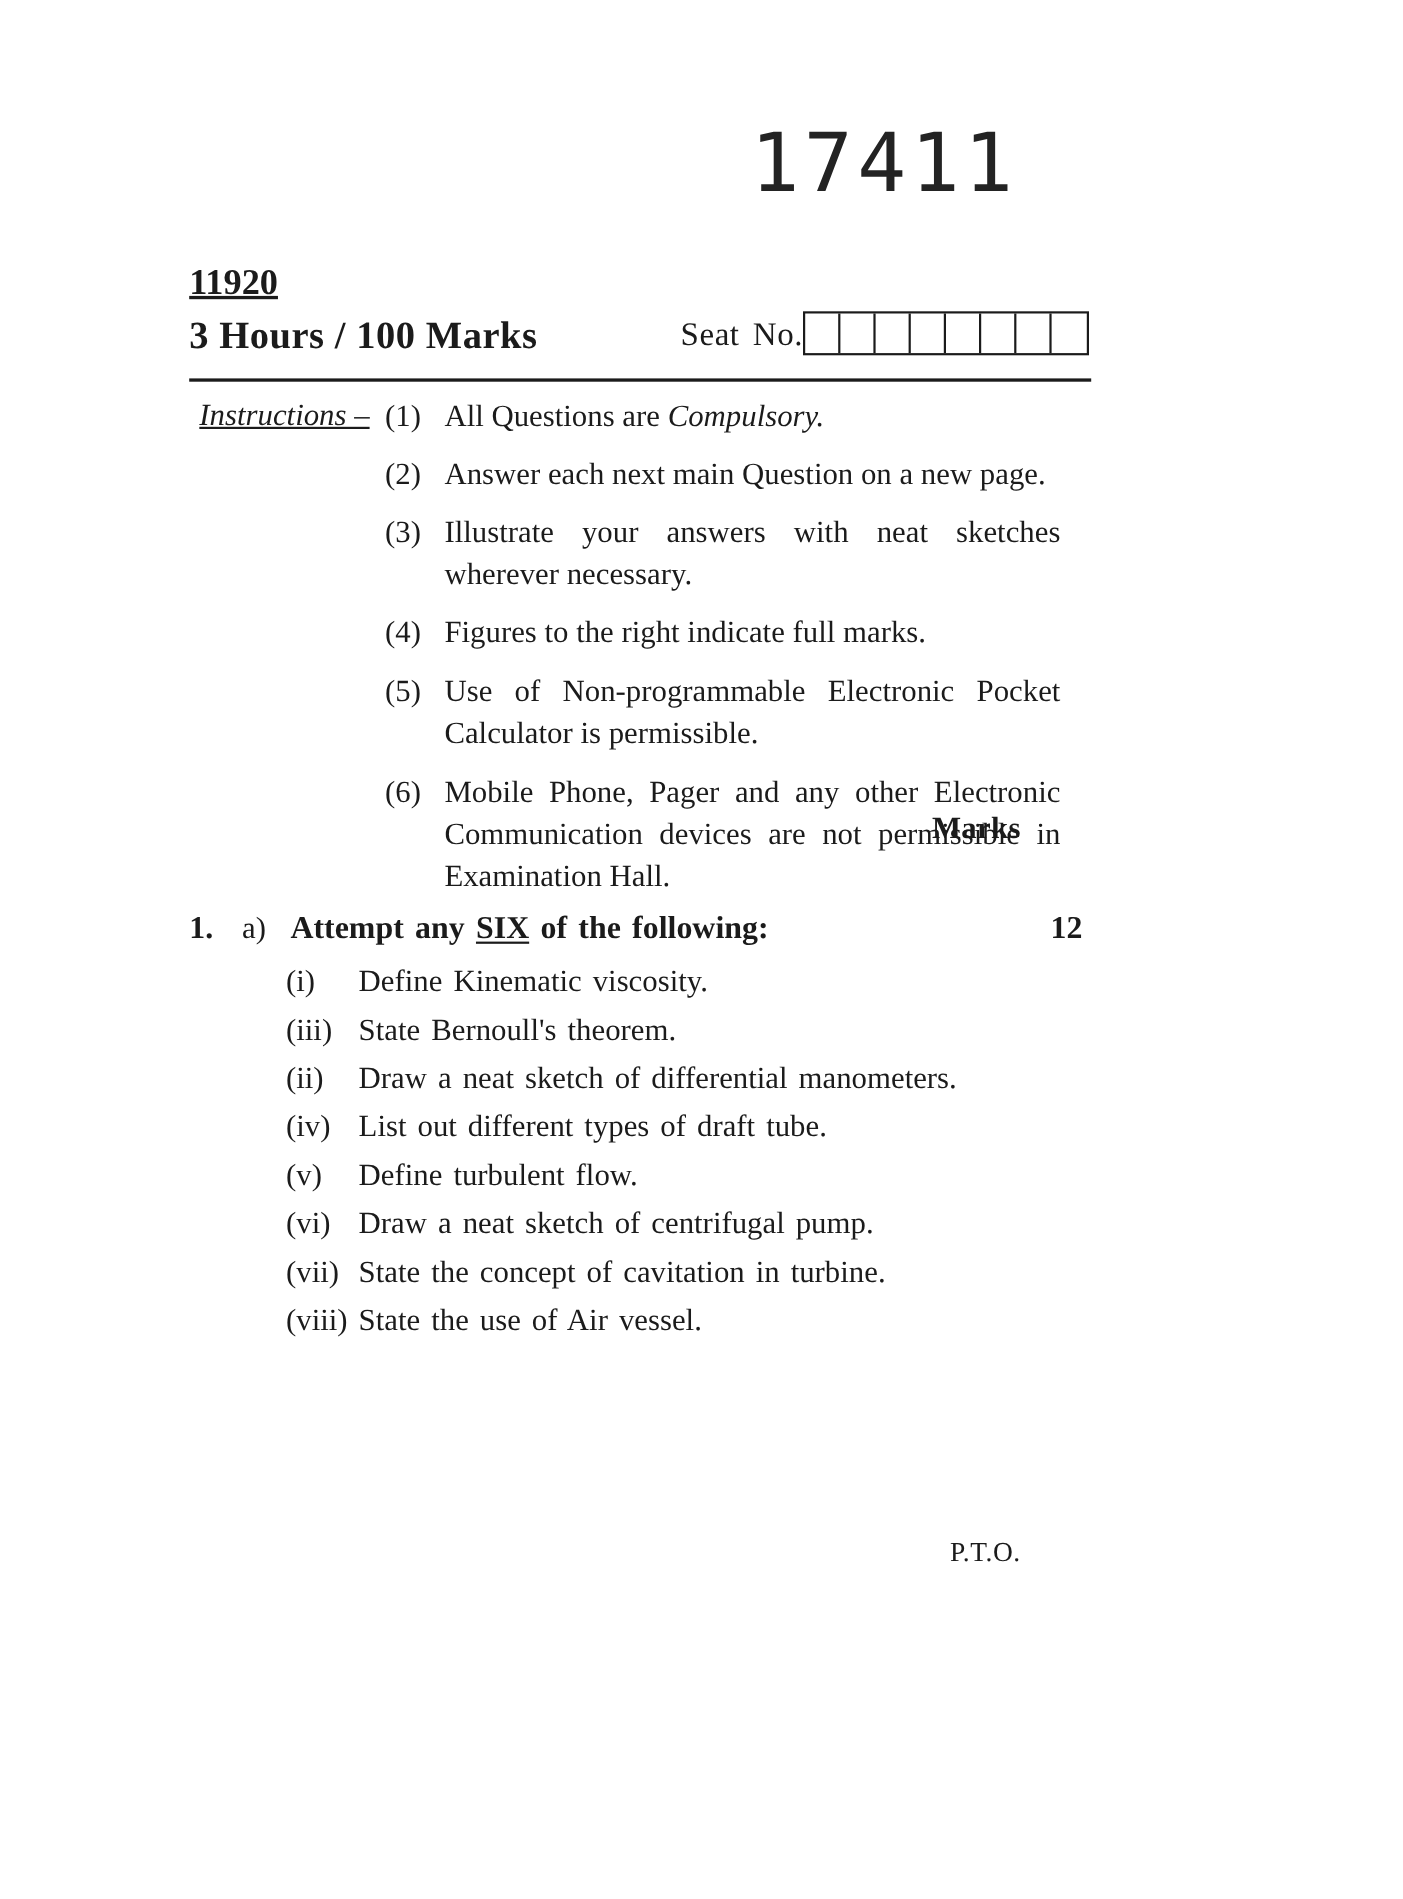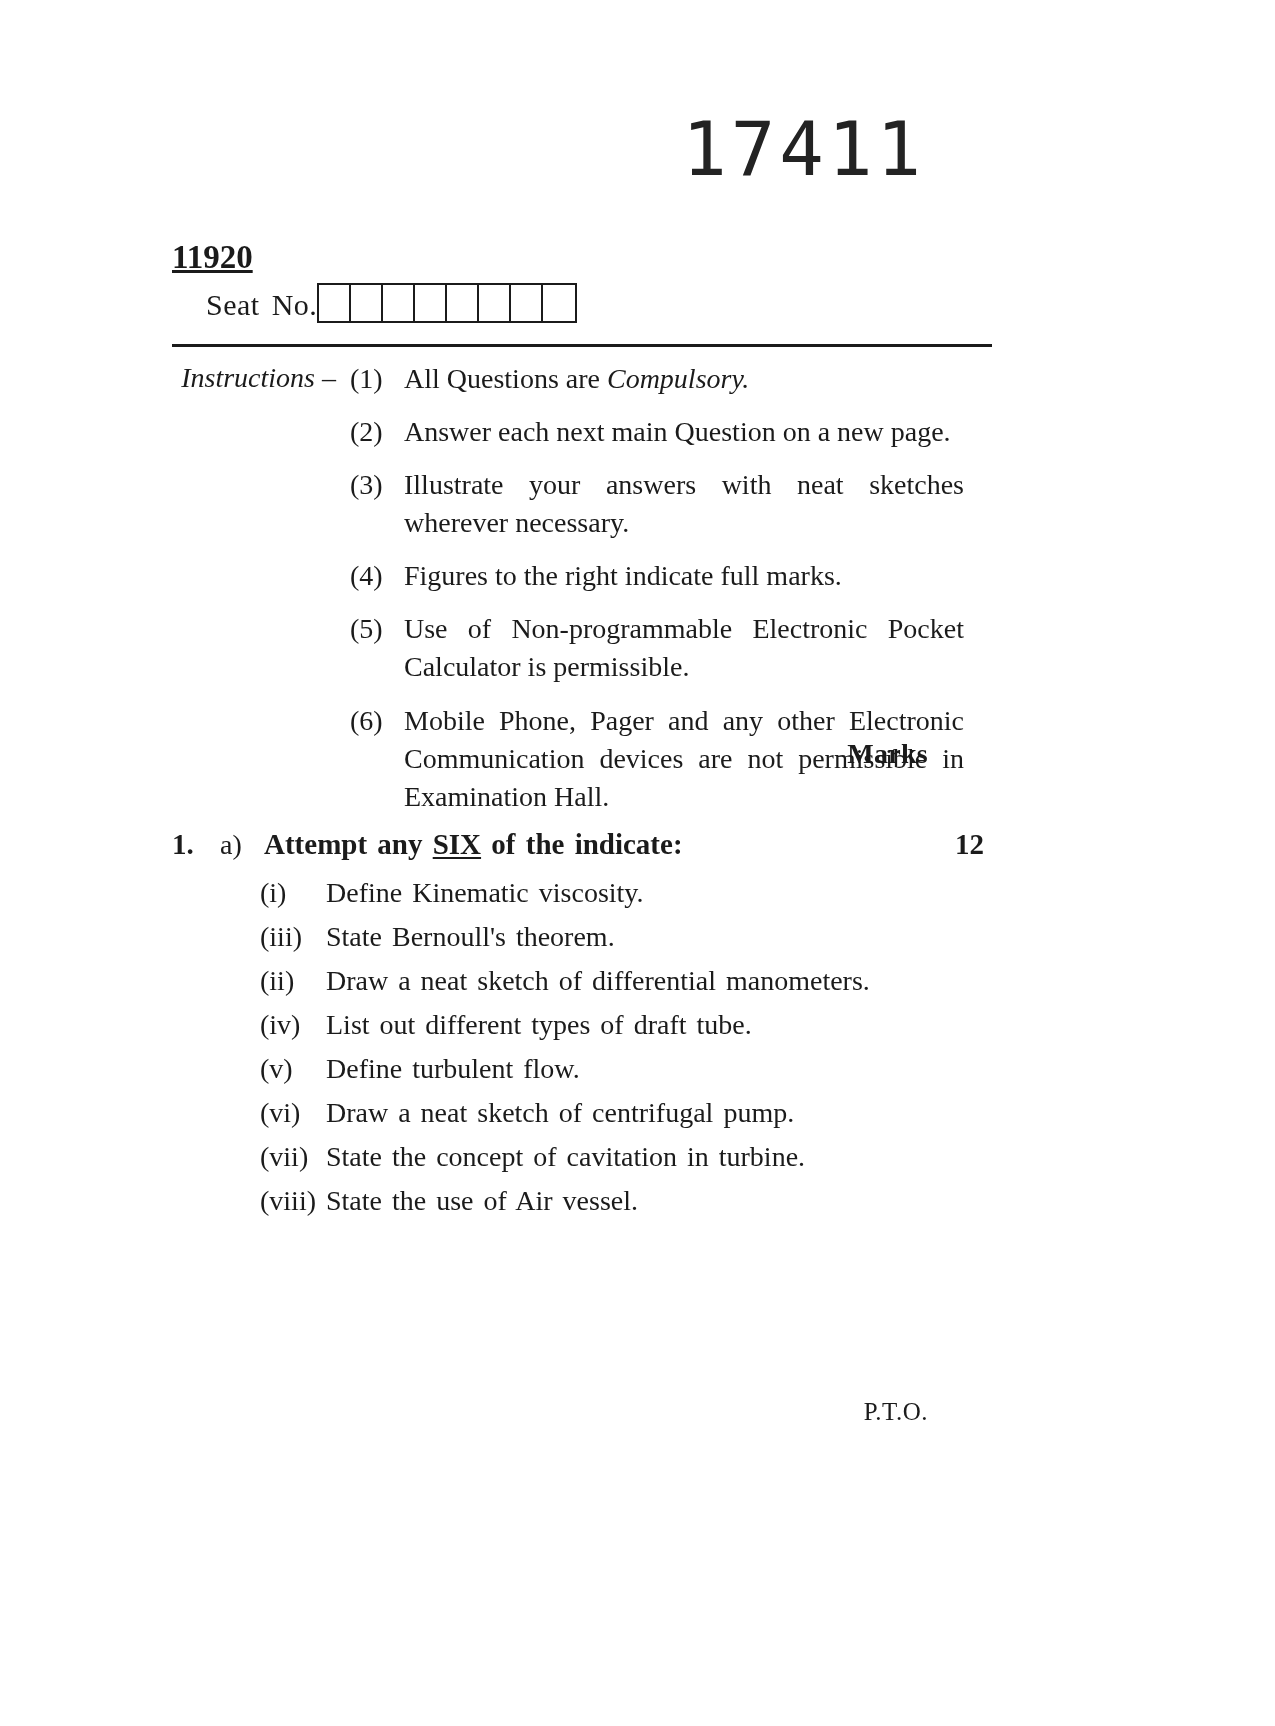--- a/index.html
+++ b/index.html
@@ -118,20 +118,21 @@
   .instr-title {
     width: 178px;
     flex: 0 0 178px;
     font-style: italic;
     font-size: 28px;
     text-align: right;
     padding-right: 14px;
     box-sizing: border-box;
     white-space: nowrap;
     padding-top: 2px;
+    text-decoration: underline;
   }
   .instr-list {
     flex: 1 1 auto;
   }
   .instr-item {
     display: flex;
     align-items: flex-start;
     margin-bottom: 15px;
   }
   .instr-num {
@@ -229,20 +230,21 @@
 </head>
 <body>
 
 <div class="page">
 
   <div class="paper-code">17411</div>
 
   <div class="header-block">
     <div class="course-code">11920</div>
     <div class="duration-row">
+      <div class="duration">3 Hours / 100 Marks</div>
       <div class="seat-wrap">
         <span class="seat-label">Seat No.</span>
         <span class="seat-boxes" id="seat-boxes">
             <span class="seat-cell"></span>
             <span class="seat-cell"></span>
             <span class="seat-cell"></span>
             <span class="seat-cell"></span>
             <span class="seat-cell"></span>
             <span class="seat-cell"></span>
             <span class="seat-cell"></span>
@@ -286,21 +288,21 @@
     </div>
   </div>
 
   <div class="marks-label">Marks</div>
 
   <div class="question-block">
     <div class="q-head">
       <div class="q-no">1.</div>
       <div class="q-part">a)</div>
       <div class="q-title">
-        <span>Attempt any </span><u>SIX</u><span> of the indicate:</span>
+        <span>Attempt any </span><u>SIX</u><span> of the following:</span>
       </div>
       <div class="q-marks">12</div>
     </div>
     <div class="sub-list" id="sub-list">
         <div class="sub-item">
           <div class="sub-num">(i)</div>
           <div class="sub-text">Define Kinematic viscosity.</div>
         </div>
         <div class="sub-item">
           <div class="sub-num">(iii)</div>

